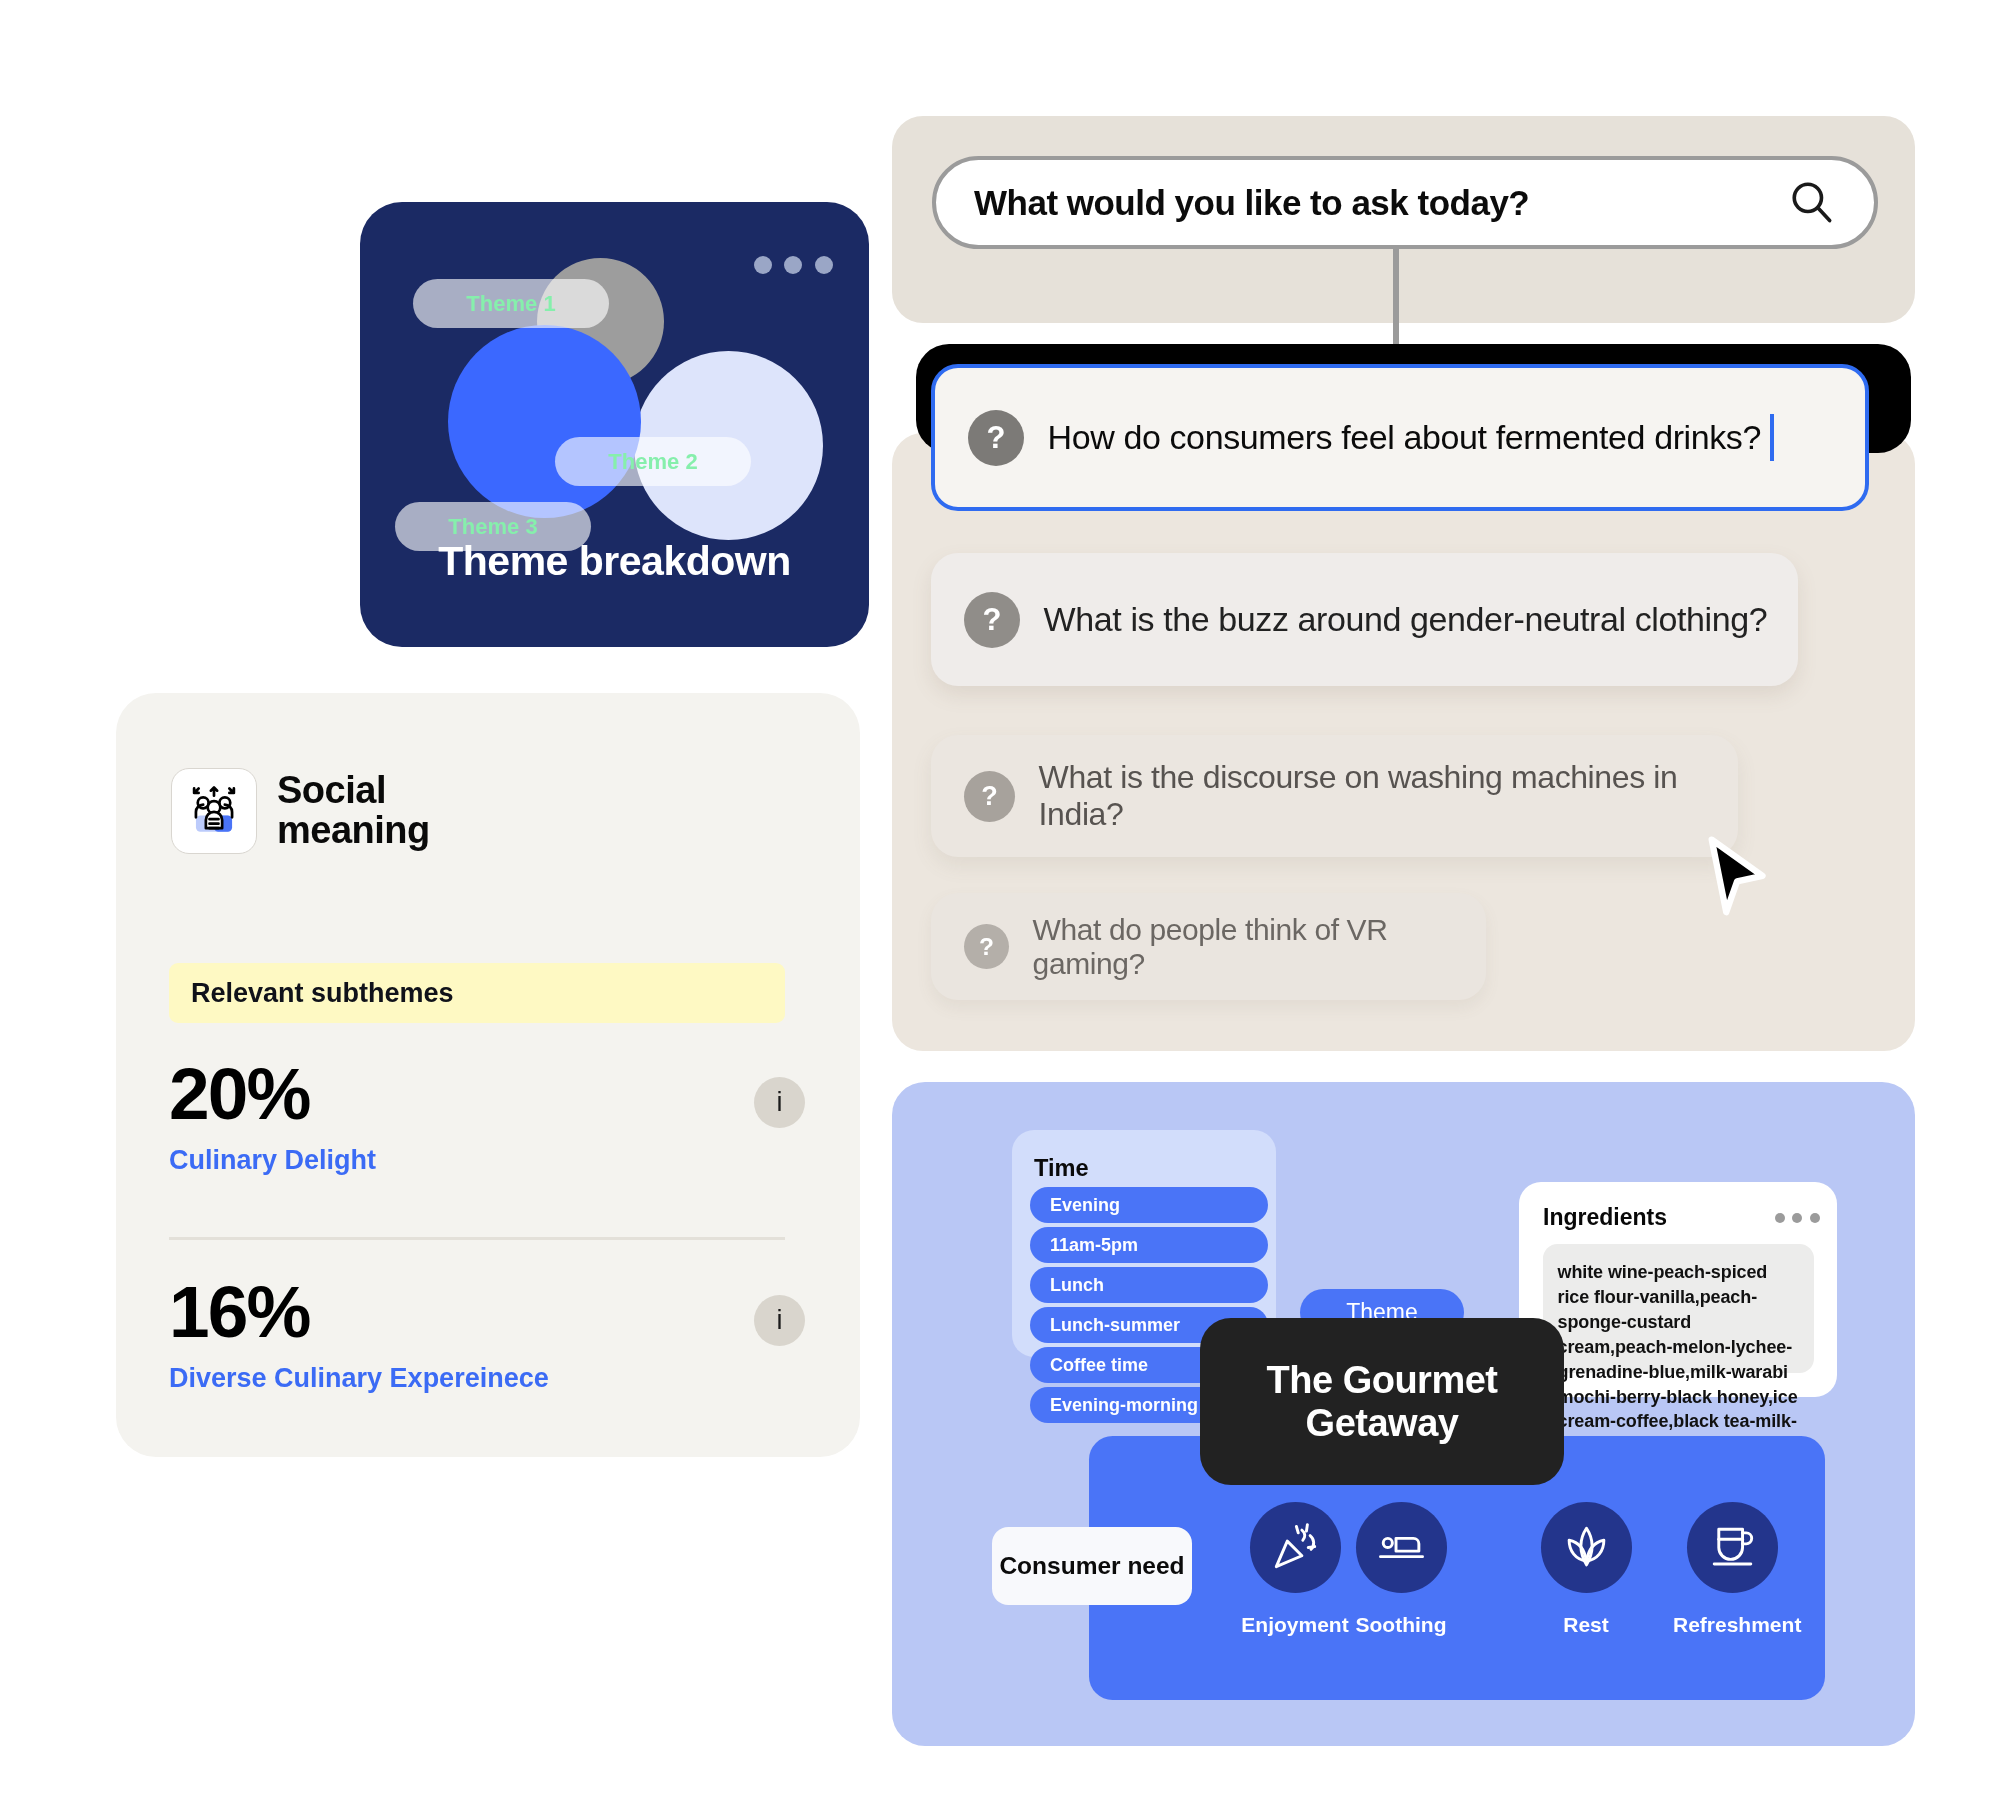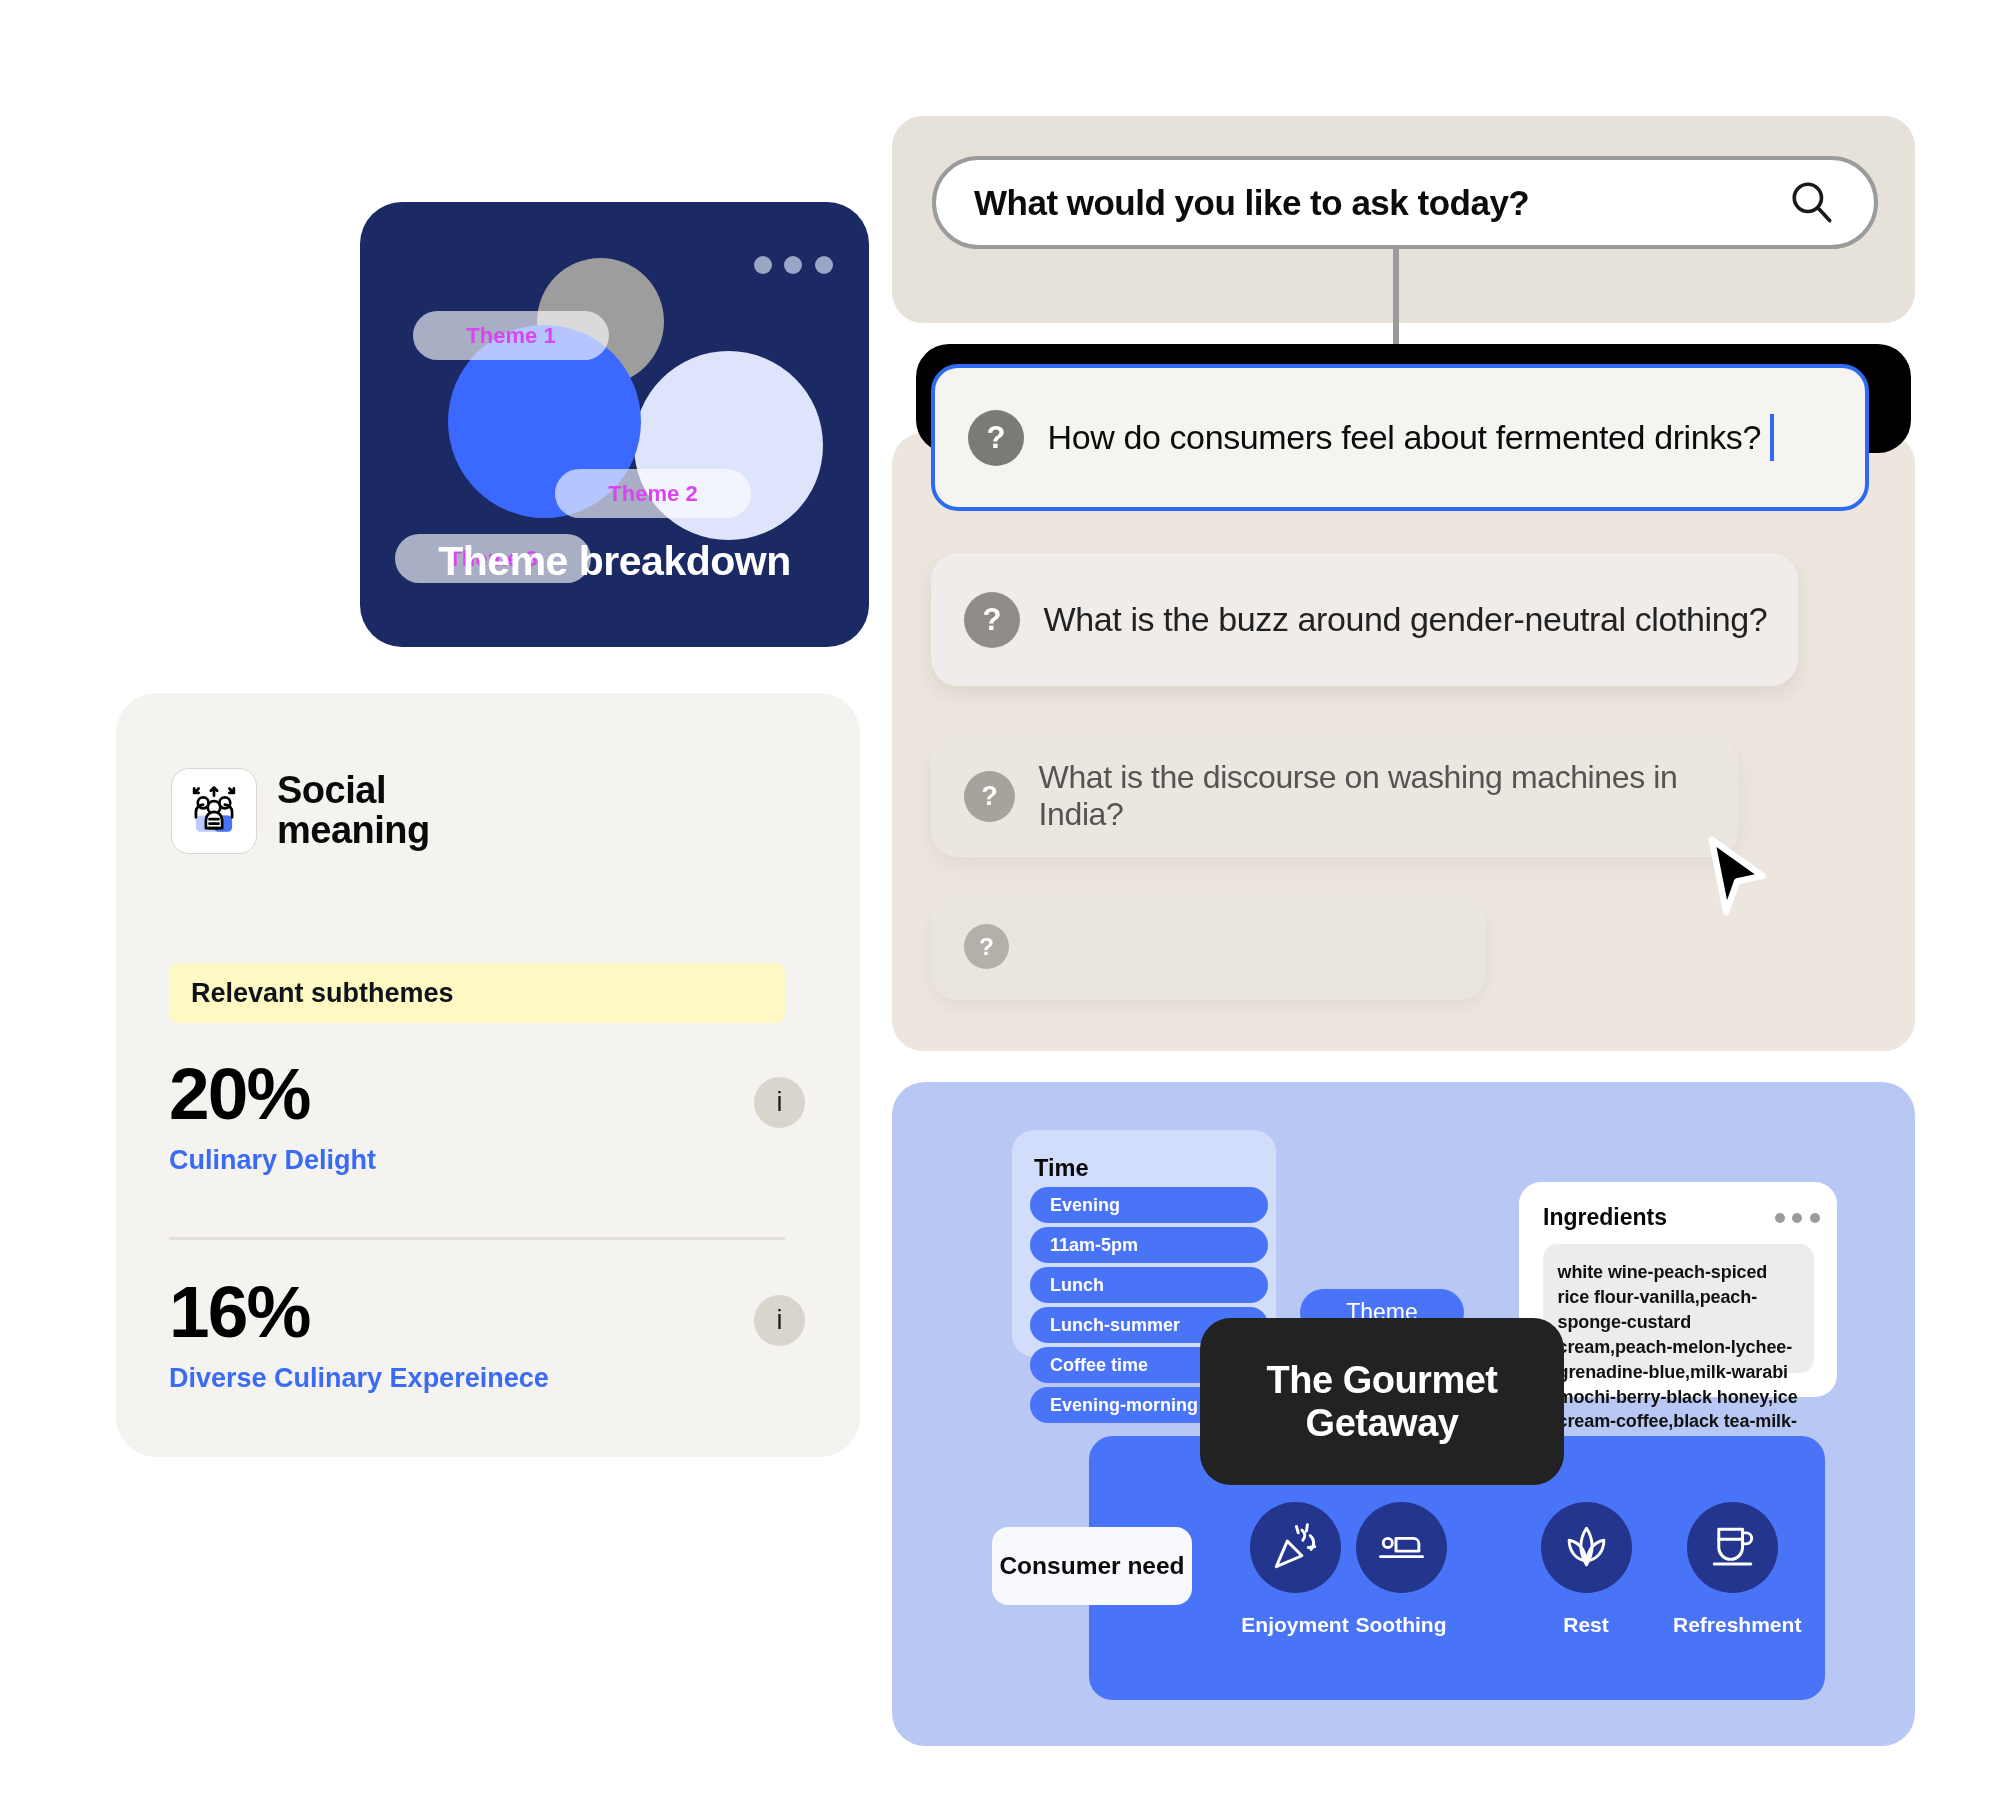--- a/index.html
+++ b/index.html
@@ -13,21 +13,21 @@
   #theme-card{left:360px;top:202px;width:509px;height:445px;background:#1b2a64;
               border-radius:42px;overflow:hidden;}
   #theme-dots{position:absolute;right:36px;top:54px;display:flex;gap:12.7px;}
   #theme-dots i{width:18px;height:18px;border-radius:50%;background:#9aa6c6;display:block;}
   .bubble{position:absolute;border-radius:50%;}
   #bubble-grey{left:177px;top:56px;width:127px;height:127px;background:#9d9d9d;}
   #bubble-light{left:274px;top:149px;width:189px;height:189px;background:#dde4fb;}
   #bubble-blue{left:88px;top:123px;width:193px;height:193px;background:#3b68ff;}
   .theme-pill{position:absolute;height:49px;border-radius:25.5px;
               background:rgba(255,255,255,.62);display:flex;align-items:center;
-              justify-content:center;color:#d946ef;font-weight:700;font-size:22px;margin-top:32px;}
+              justify-content:center;color:#86efac;font-weight:700;font-size:22px;}
   #pill1{left:53px;top:77px;width:196px;}
   #pill2{left:195px;top:235px;width:196px;}
   #pill3{left:35px;top:300px;width:196px;}
   #theme-title{position:absolute;left:0;right:0;top:336px;text-align:center;
                color:#fff;font-size:41px;font-weight:700;letter-spacing:-0.5px;}
 
   
   #social-card{left:116px;top:693px;width:744px;height:764px;background:#f4f3ef;
                border-radius:40px;}
   #social-head{position:absolute;left:55px;top:75px;display:flex;align-items:center;gap:20px;}
@@ -209,20 +209,21 @@
   <div class="qtext">What is the buzz around gender-neutral clothing?</div>
 </div>
 
 <div class="abs qcard" id="q2">
   <div class="qicon">?</div>
   <div class="qtext">What is the discourse on washing machines in India?</div>
 </div>
 
 <div class="abs qcard" id="q3">
   <div class="qicon">?</div>
+  <div class="qtext">What do people think of VR gaming?</div>
 </div>
 
 <svg class="abs" id="cursor" viewBox="0 0 70 96">
   <path d="M6 4 L62 44 L34 50 L22 84 Z" fill="#000" stroke="#fff" stroke-width="7" stroke-linejoin="round"></path>
 </svg>
 
 <div class="abs" id="gourmet-panel"></div>
 
 <div class="abs" id="time-card"></div>
 <div class="abs" id="time-title">Time</div>

